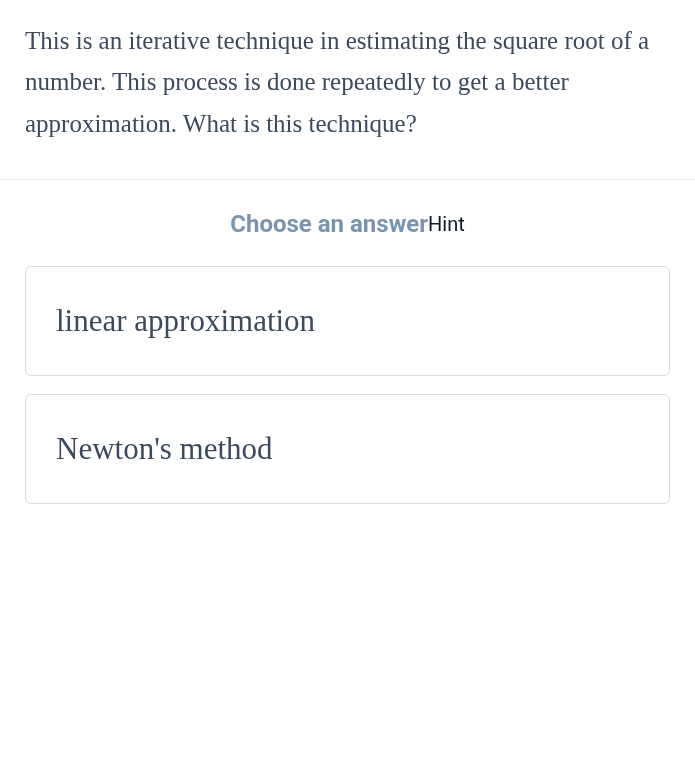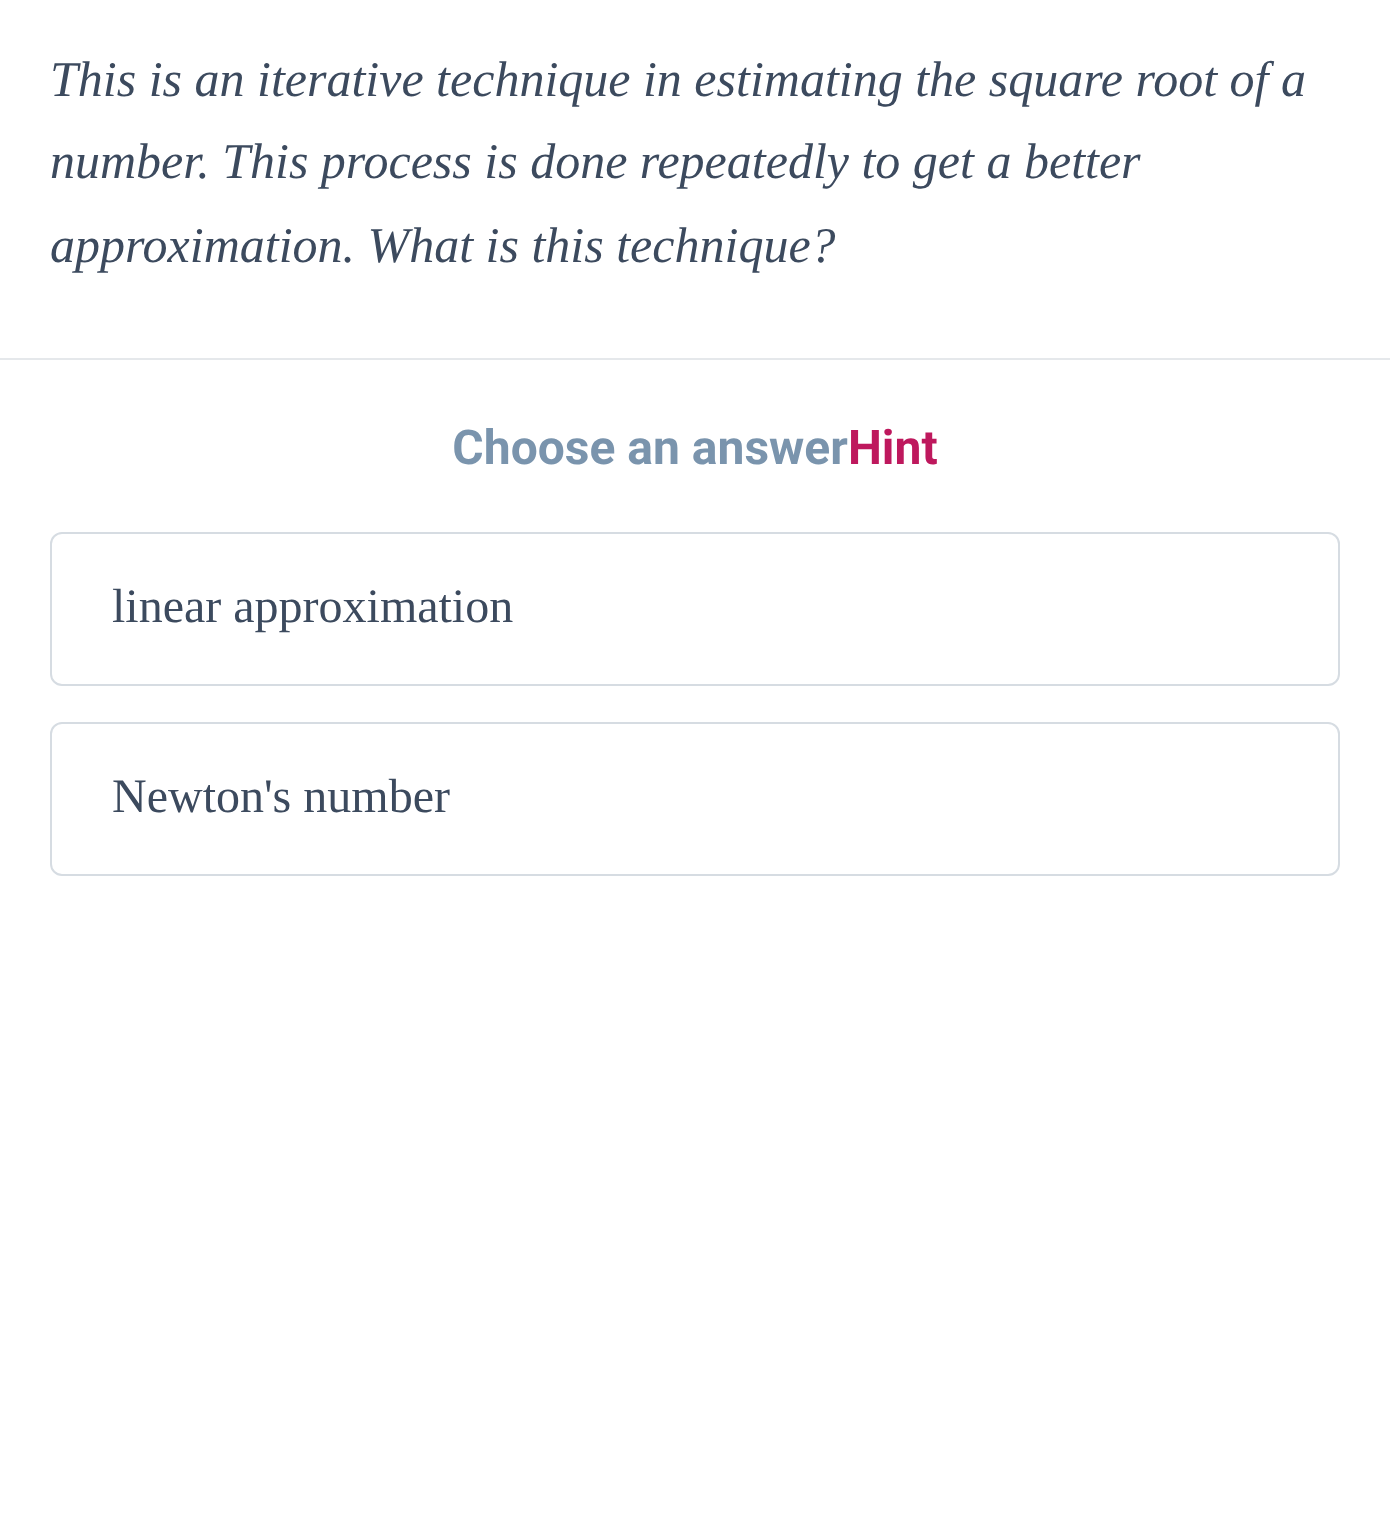--- a/index.html
+++ b/index.html
@@ -14,21 +14,20 @@
       height: 770px;
     }
     .question-section {
       padding: 20px 25px 35px 25px;
     }
     .question-text {
       font-size: 25px;
       line-height: 1.65;
       color: #3c4a5e;
       font-weight: 500;
-      font-style: italic;
     }
     .divider {
       border: none;
       border-top: 1px solid #e5e8eb;
     }
     .answer-section {
       padding: 30px 25px 20px 25px;
     }
     .answer-header {
       display: flex;
@@ -37,32 +36,32 @@
       margin-bottom: 28px;
     }
     .choose-label {
       font-family: -apple-system, BlinkMacSystemFont, 'Segoe UI', Roboto, Helvetica, Arial, sans-serif;
       font-size: 24px;
       font-weight: 700;
       color: #7a94ad;
     }
     .hint-link {
       font-family: -apple-system, BlinkMacSystemFont, 'Segoe UI', Roboto, Helvetica, Arial, sans-serif;
-      font-size: 24px;
-      font-weight: 700;
-      color: #be185d;
+      font-size: 20px;
+      font-weight: 400;
+      color: #0f172a;
       cursor: pointer;
     }
     .answer-option {
       border: 1px solid #d6dce2;
       border-radius: 6px;
-      padding: 24px 30px;
+      padding: 36px 30px;
       margin-bottom: 18px;
       cursor: pointer;
-      font-size: 24px;
+      font-size: 31px;
       color: #3c4a5e;
       background: #ffffff;
     }
   </style>
 </head>
 <body>
 
 <div class="question-section">
   <div class="question-text">This is an iterative technique in estimating the square root of a number. This process is done repeatedly to get a better approximation. What is this technique?</div>
 </div>
@@ -71,15 +70,15 @@
 
 <div class="answer-section">
   <div class="answer-header">
     <div class="choose-label">Choose an answer</div>
     <div class="hint-link">Hint</div>
   </div>
   <div class="answer-option">
     <span>linear approximation</span>
   </div>
   <div class="answer-option">
-    <span>Newton's number</span>
+    <span>Newton's method</span>
   </div>
 </div>
 
 </body></html>

